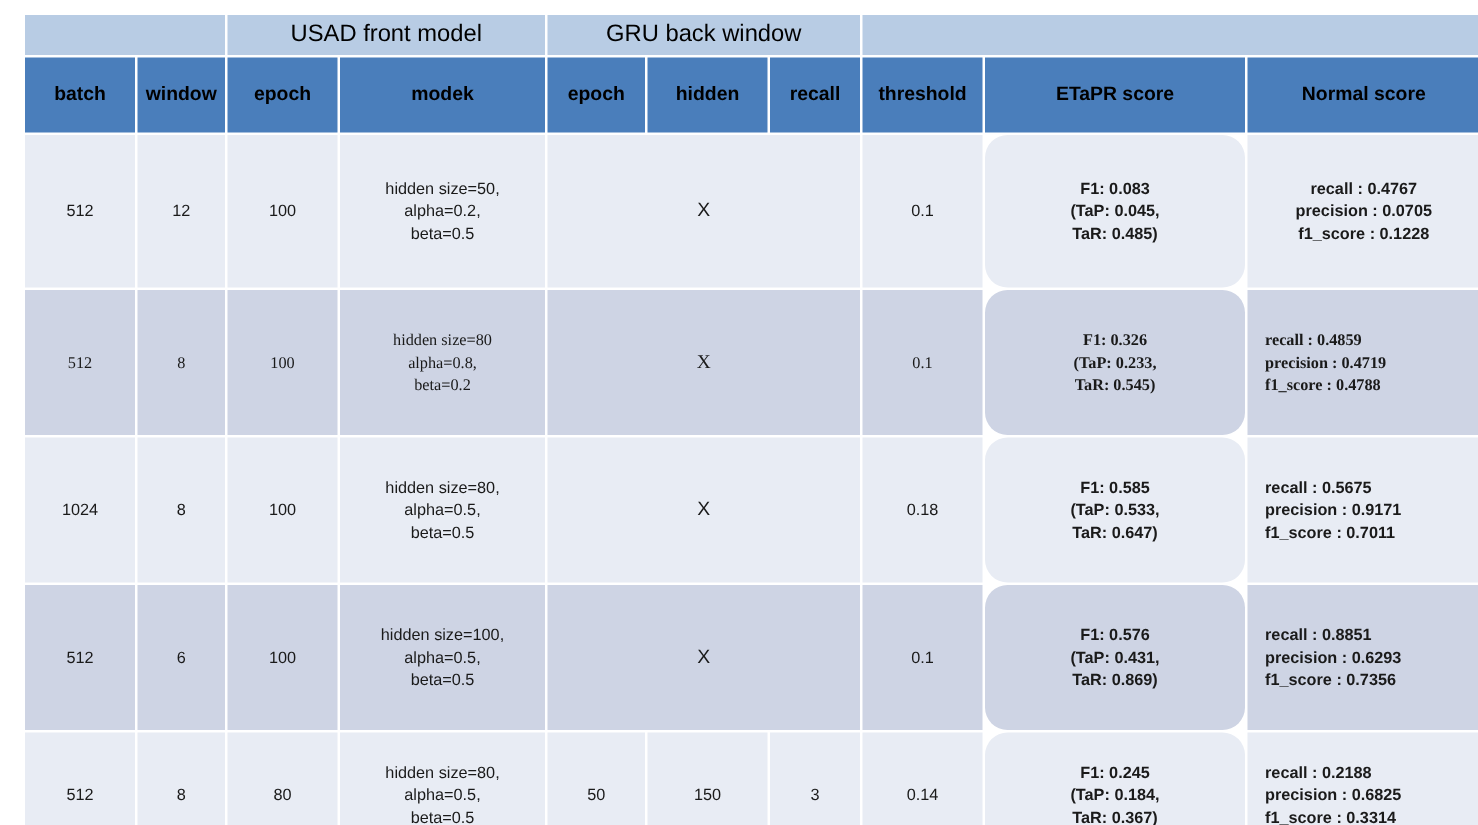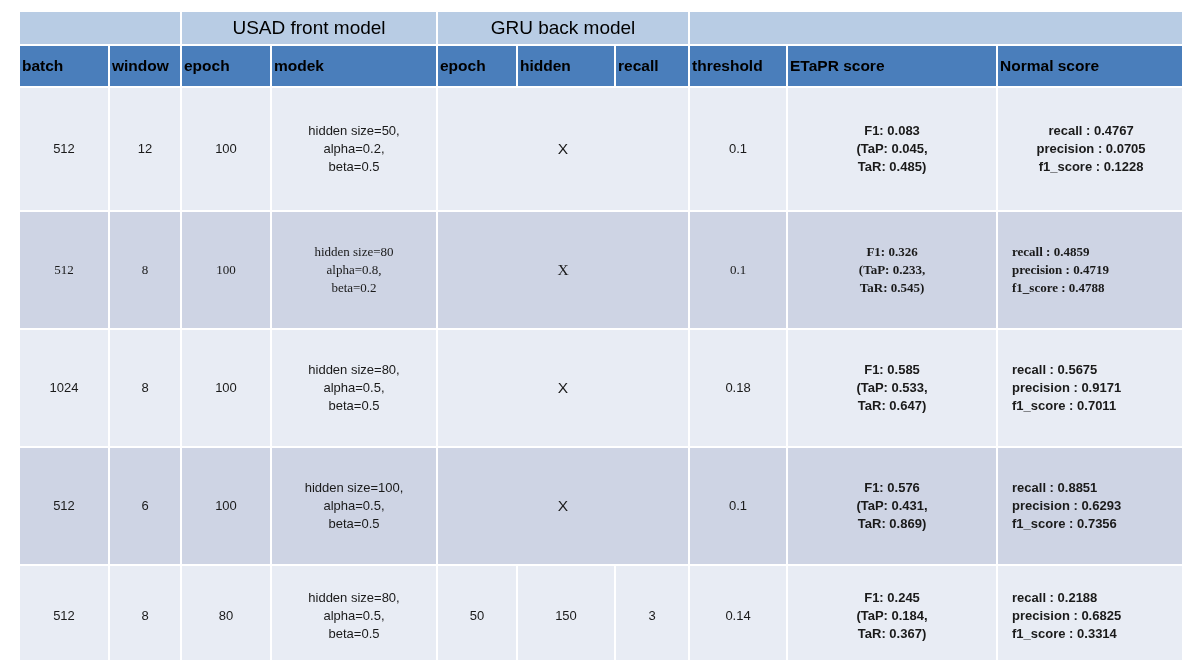--- a/index.html
+++ b/index.html
@@ -43,23 +43,23 @@
   tr.group-header th.blank {
     background: #b8cce4;
   }
 
   
   tr.col-header th {
     background: #4a7ebb;
     color: #000000;
     font-size: 15.5px;
     font-weight: bold;
-    height: 40px;
+    height: 60px;
     padding: 0 2px;
-    text-align: left;
+    text-align: center;
     vertical-align: middle;
     border: 0;
   }
 
   
   tbody td {
     font-size: 13px;
     color: #1a1a1a;
     text-align: center;
     vertical-align: middle;
@@ -67,20 +67,21 @@
     line-height: 1.42;
     border: 0;
   }
   tbody tr.row-odd td { background: #e8ecf4; }
   tbody tr.row-even td { background: #ced4e4; }
 
   td.cell-model { line-height: 1.4; }
   td.cell-etapr {
     font-weight: bold;
     line-height: 1.38;
+    border-radius: 18px;
   }
   td.cell-normal {
     font-weight: bold;
     line-height: 1.38;
   }
   td.cell-normal.align-center { text-align: center; }
   td.cell-normal.align-left { text-align: left; padding-left: 14px; }
   td.cell-x { font-size: 15.5px; }
 
   
@@ -104,21 +105,21 @@
       <col style="width:96px">
       <col style="width:72px">
       <col style="width:96px">
       <col style="width:208px">
       <col style="width:186px">
     </colgroup>
     <thead>
       <tr class="group-header">
         <th class="blank" colspan="2"></th>
         <th colspan="2">USAD front model</th>
-        <th colspan="3">GRU back model</th>
+        <th colspan="3">GRU back window</th>
         <th class="blank" colspan="3"></th>
       </tr>
       <tr class="col-header">
         <th>batch</th>
         <th>window</th>
         <th>epoch</th>
         <th>modek</th>
         <th>epoch</th>
         <th>hidden</th>
         <th>recall</th>

